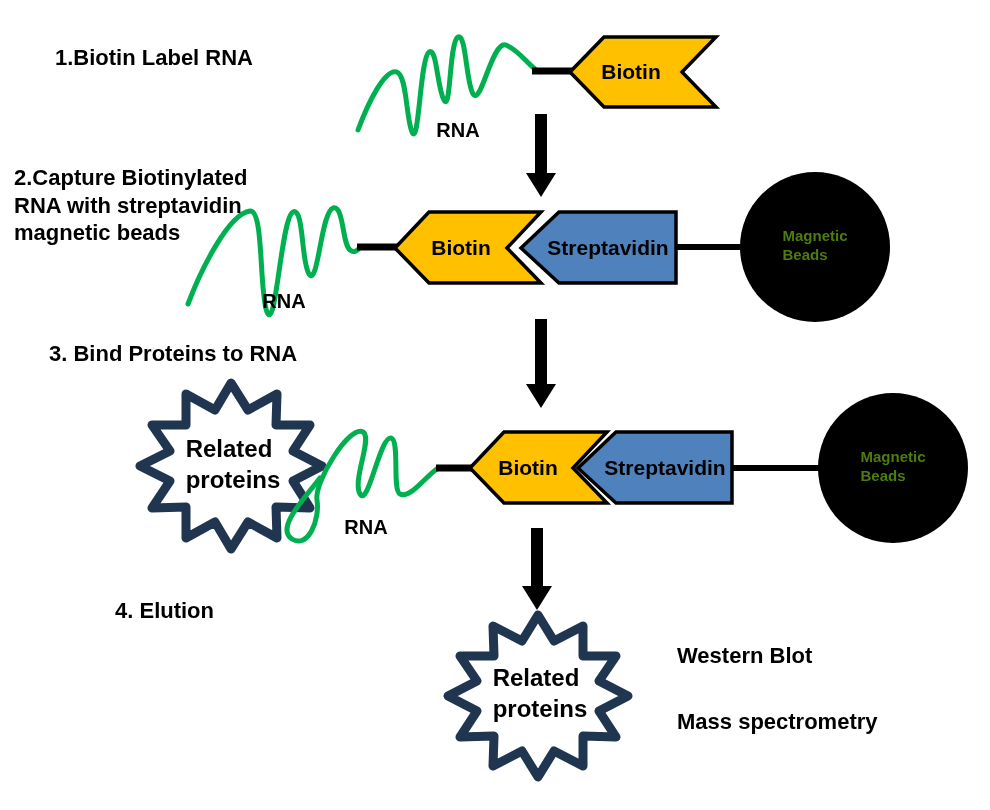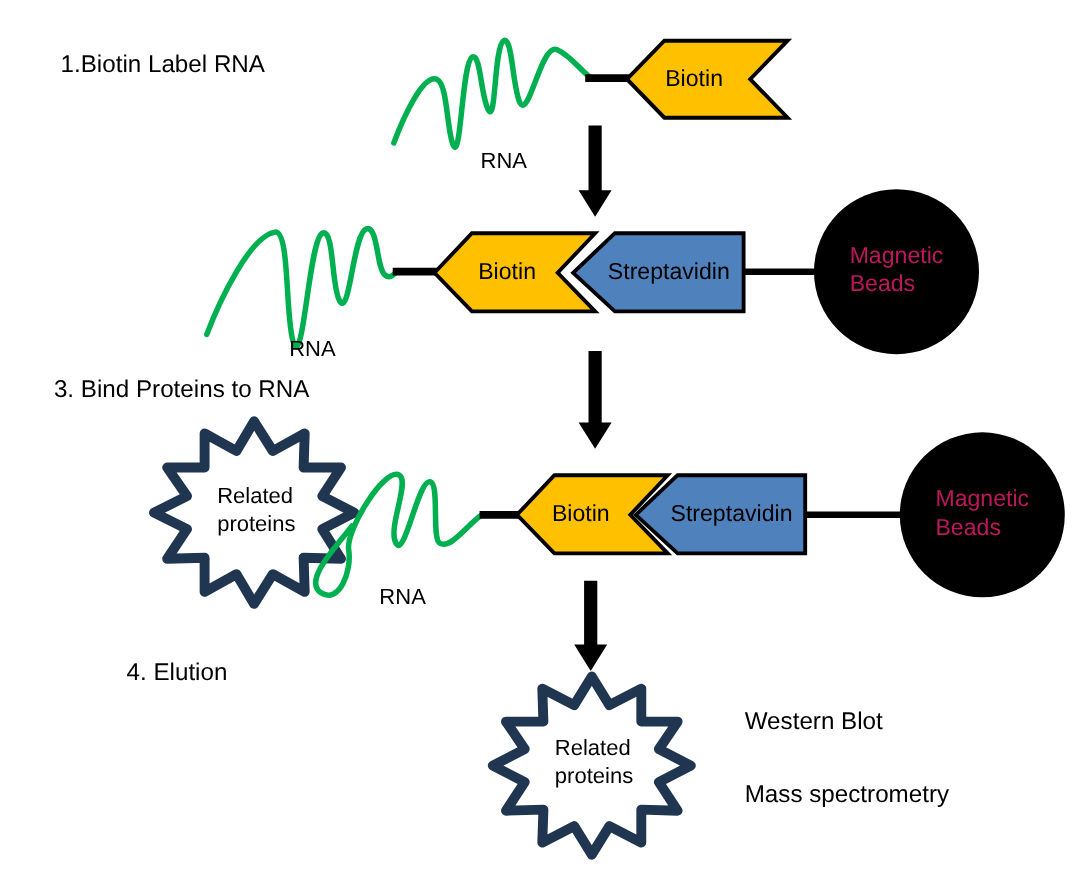--- a/index.html
+++ b/index.html
@@ -3,36 +3,37 @@
 <meta charset="utf-8">
 <style>
   html, body { margin: 0; padding: 0; background: #ffffff; }
   .canvas {
     position: relative;
     width: 990px;
     height: 810px;
     background: #ffffff;
     font-family: "Liberation Sans", sans-serif;
     overflow: hidden;
+    font-weight: bold;
   }
   svg.layer { position: absolute; left: 0; top: 0; width: 990px; height: 810px; }
   .lbl {
     position: absolute;
     color: #000000;
     font-size: 22px;
     line-height: 1.25;
     white-space: pre-line;
   }
   .ctr {
     transform: translate(-50%, -50%);
   }
-  .wht { color: #be185d; font-size: 21px; line-height: 1.24; }
-  .star-txt { font-size: 20px; line-height: 1.3; }
+  .wht { color: #4d7c0f; font-size: 15px; line-height: 1.24; }
+  .star-txt { font-size: 24px; line-height: 1.3; }
   .tag-txt { font-size: 21px; white-space: nowrap; }
-  .rna-txt { font-size: 20px; margin-top: 17px; }
+  .rna-txt { font-size: 20px; }
 </style>
 </head>
 <body>
 
 <div class="canvas">
 
   <svg class="layer" viewBox="0 0 990 810">
 
     <path d="M 358 130 C 368 103, 385 68, 397 72 C 407 76, 406 118, 412 132 C 419 148, 420 58, 429 52 C 437 47, 437 88, 444 100 C 451 113, 449 42, 458 37 C 466 33, 466 82, 473 94 C 481 107, 492 40, 506 45 C 518 50, 526 62, 535 69" fill="none" stroke="#00B050" stroke-width="5" stroke-linecap="round"></path>
     <line x1="532" y1="71" x2="576" y2="71" stroke="#000000" stroke-width="7"></line>
@@ -53,20 +54,23 @@
     <polygon points="470,468 504,432 607,432 573,468 607,503 504,503" fill="#FFC000" stroke="#000000" stroke-width="3.5"></polygon>
     <polygon points="578,468 616,432 732,432 732,503 616,503" fill="#4F81BD" stroke="#000000" stroke-width="3.5"></polygon>
     <line x1="732" y1="468" x2="822" y2="468" stroke="#000000" stroke-width="6"></line>
     <circle cx="893" cy="468" r="75" fill="#000000"></circle>
     <polygon points="531,528 543,528 543,586 552,586 537,610 522,586 531,586" fill="#000000"></polygon>
 
     <polygon points="538,615 554,641 583,626 583,656 616,656 599,681 628,696 599,711 616,737 583,736 583,766 554,751 538,777 522,751 493,766 494,736 460,737 477,711 448,696 477,681 460,656 494,656 493,626 522,641" fill="#ffffff" stroke="#1F3550" stroke-width="9" stroke-linejoin="round"></polygon>
   </svg>
 
   <div class="lbl" style="left:55px; top:44px;">1.Biotin Label RNA</div>
+  <div class="lbl" style="left:14px; top:164px;">2.Capture Biotinylated
+RNA with streptavidin
+magnetic beads</div>
   <div class="lbl" style="left:5px; top:340px;margin-left:44px;">3. Bind Proteins to RNA</div>
   <div class="lbl" style="left:115px; top:597px;text-align:center;">4. Elution</div>
 
   <div class="lbl rna-txt ctr" style="left:458px; top:130px;">RNA</div>
   <div class="lbl rna-txt ctr" style="left:284px; top:301px;">RNA</div>
   <div class="lbl rna-txt ctr" style="left:366px; top:527px;">RNA</div>
 
   <div class="lbl tag-txt ctr" style="left:631px; top:72px;">Biotin</div>
   <div class="lbl tag-txt ctr" style="left:461px; top:248px;">Biotin</div>
   <div class="lbl tag-txt ctr" style="left:528px; top:468px;">Biotin</div>

